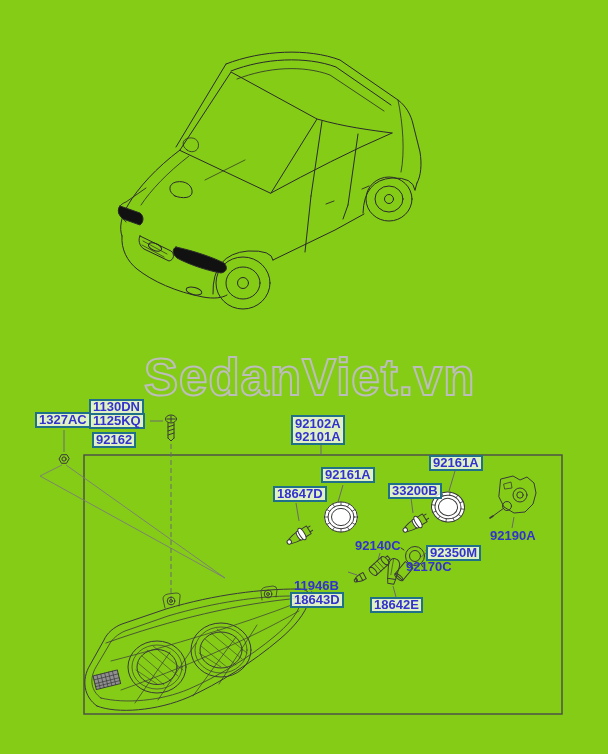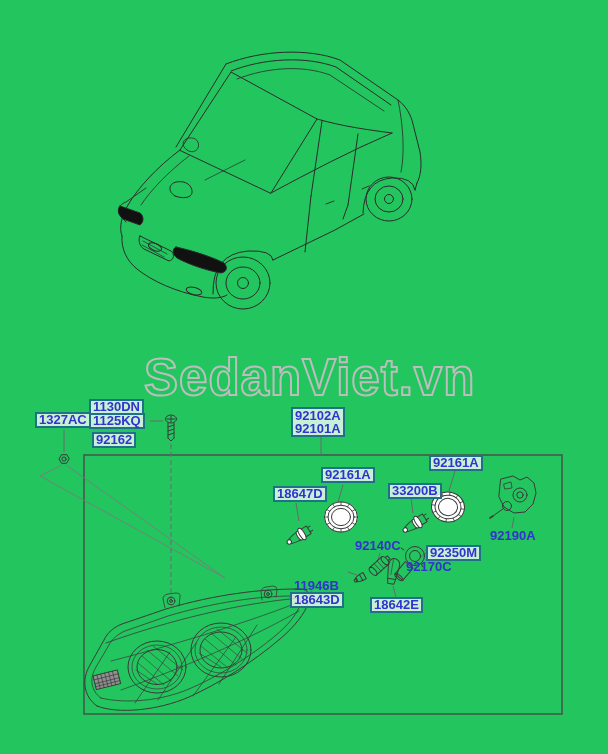--- a/index.html
+++ b/index.html
@@ -1,37 +1,37 @@
 <!DOCTYPE html>
 <html><head>
 <meta charset="utf-8">
 <style>
   html,body{margin:0;padding:0;background:#fff;}
-  .stage{position:relative;width:608px;height:754px;background:#22c55e;overflow:hidden;
+  .stage{position:relative;width:608px;height:754px;background:#84cc16;overflow:hidden;
          font-family:"Liberation Sans",sans-serif;text-align:center;}
   svg{position:absolute;left:0;top:0;}
   .watermark{
     position:absolute;left:144px;top:348px;
     font-family:"Liberation Sans",sans-serif;
     font-size:51px;font-weight:bold;letter-spacing:1px;
     color:transparent;-webkit-text-stroke:2px #bdbdbd;
     white-space:nowrap;user-select:none;
   }
   .plabel{
     position:absolute;
     font:bold 13px "Liberation Sans",sans-serif;
     color:#3232cf;white-space:nowrap;line-height:13px;
   }
   .boxed{
     border:2px solid #20708a;
     padding:0 2px;line-height:12px;height:12px;
     background:rgba(255,255,255,.75);
     cursor:pointer;
   }
-  .boxed.two-line{height:26px;line-height:13px;}
+  .boxed.two-line{height:26px;line-height:13px;margin-top:8px;}
 </style>
 </head>
 <body>
 
 <div class="stage">
 
   <svg width="608" height="754" viewBox="0 0 608 754">
 
     <g stroke="#2b2b2b" fill="none" stroke-width="1" stroke-linecap="round" stroke-linejoin="round">
 

